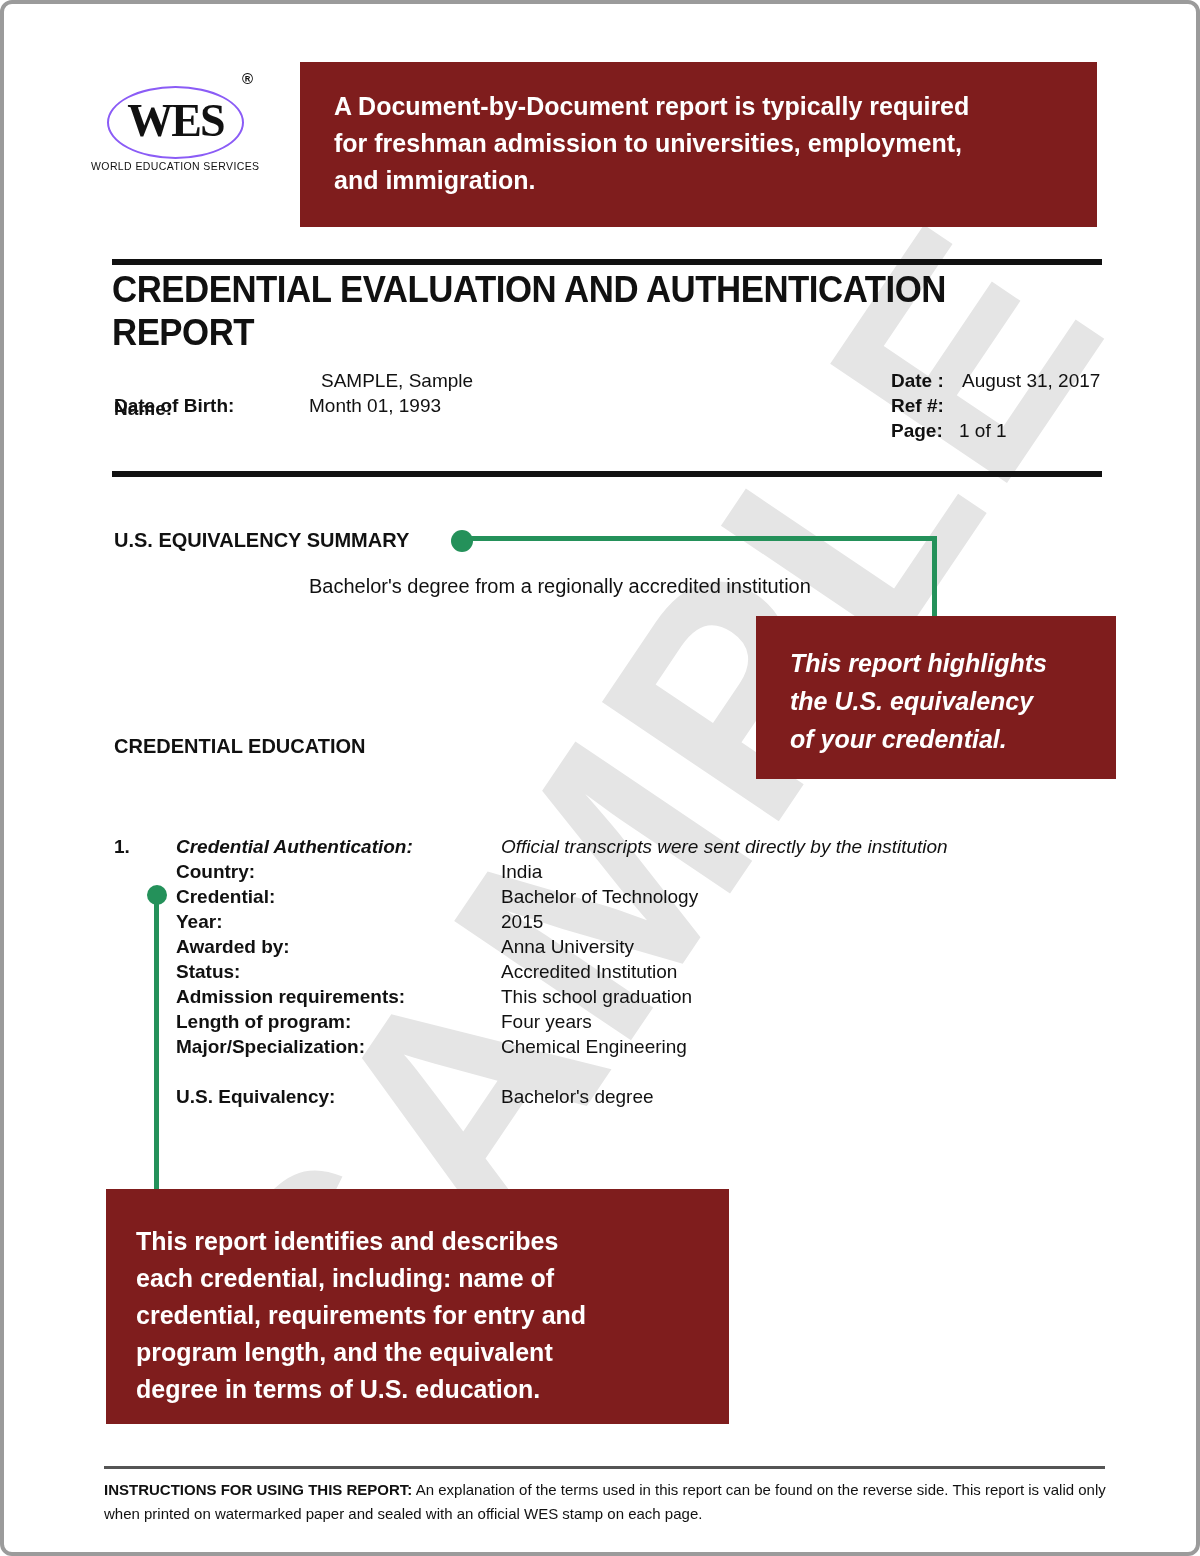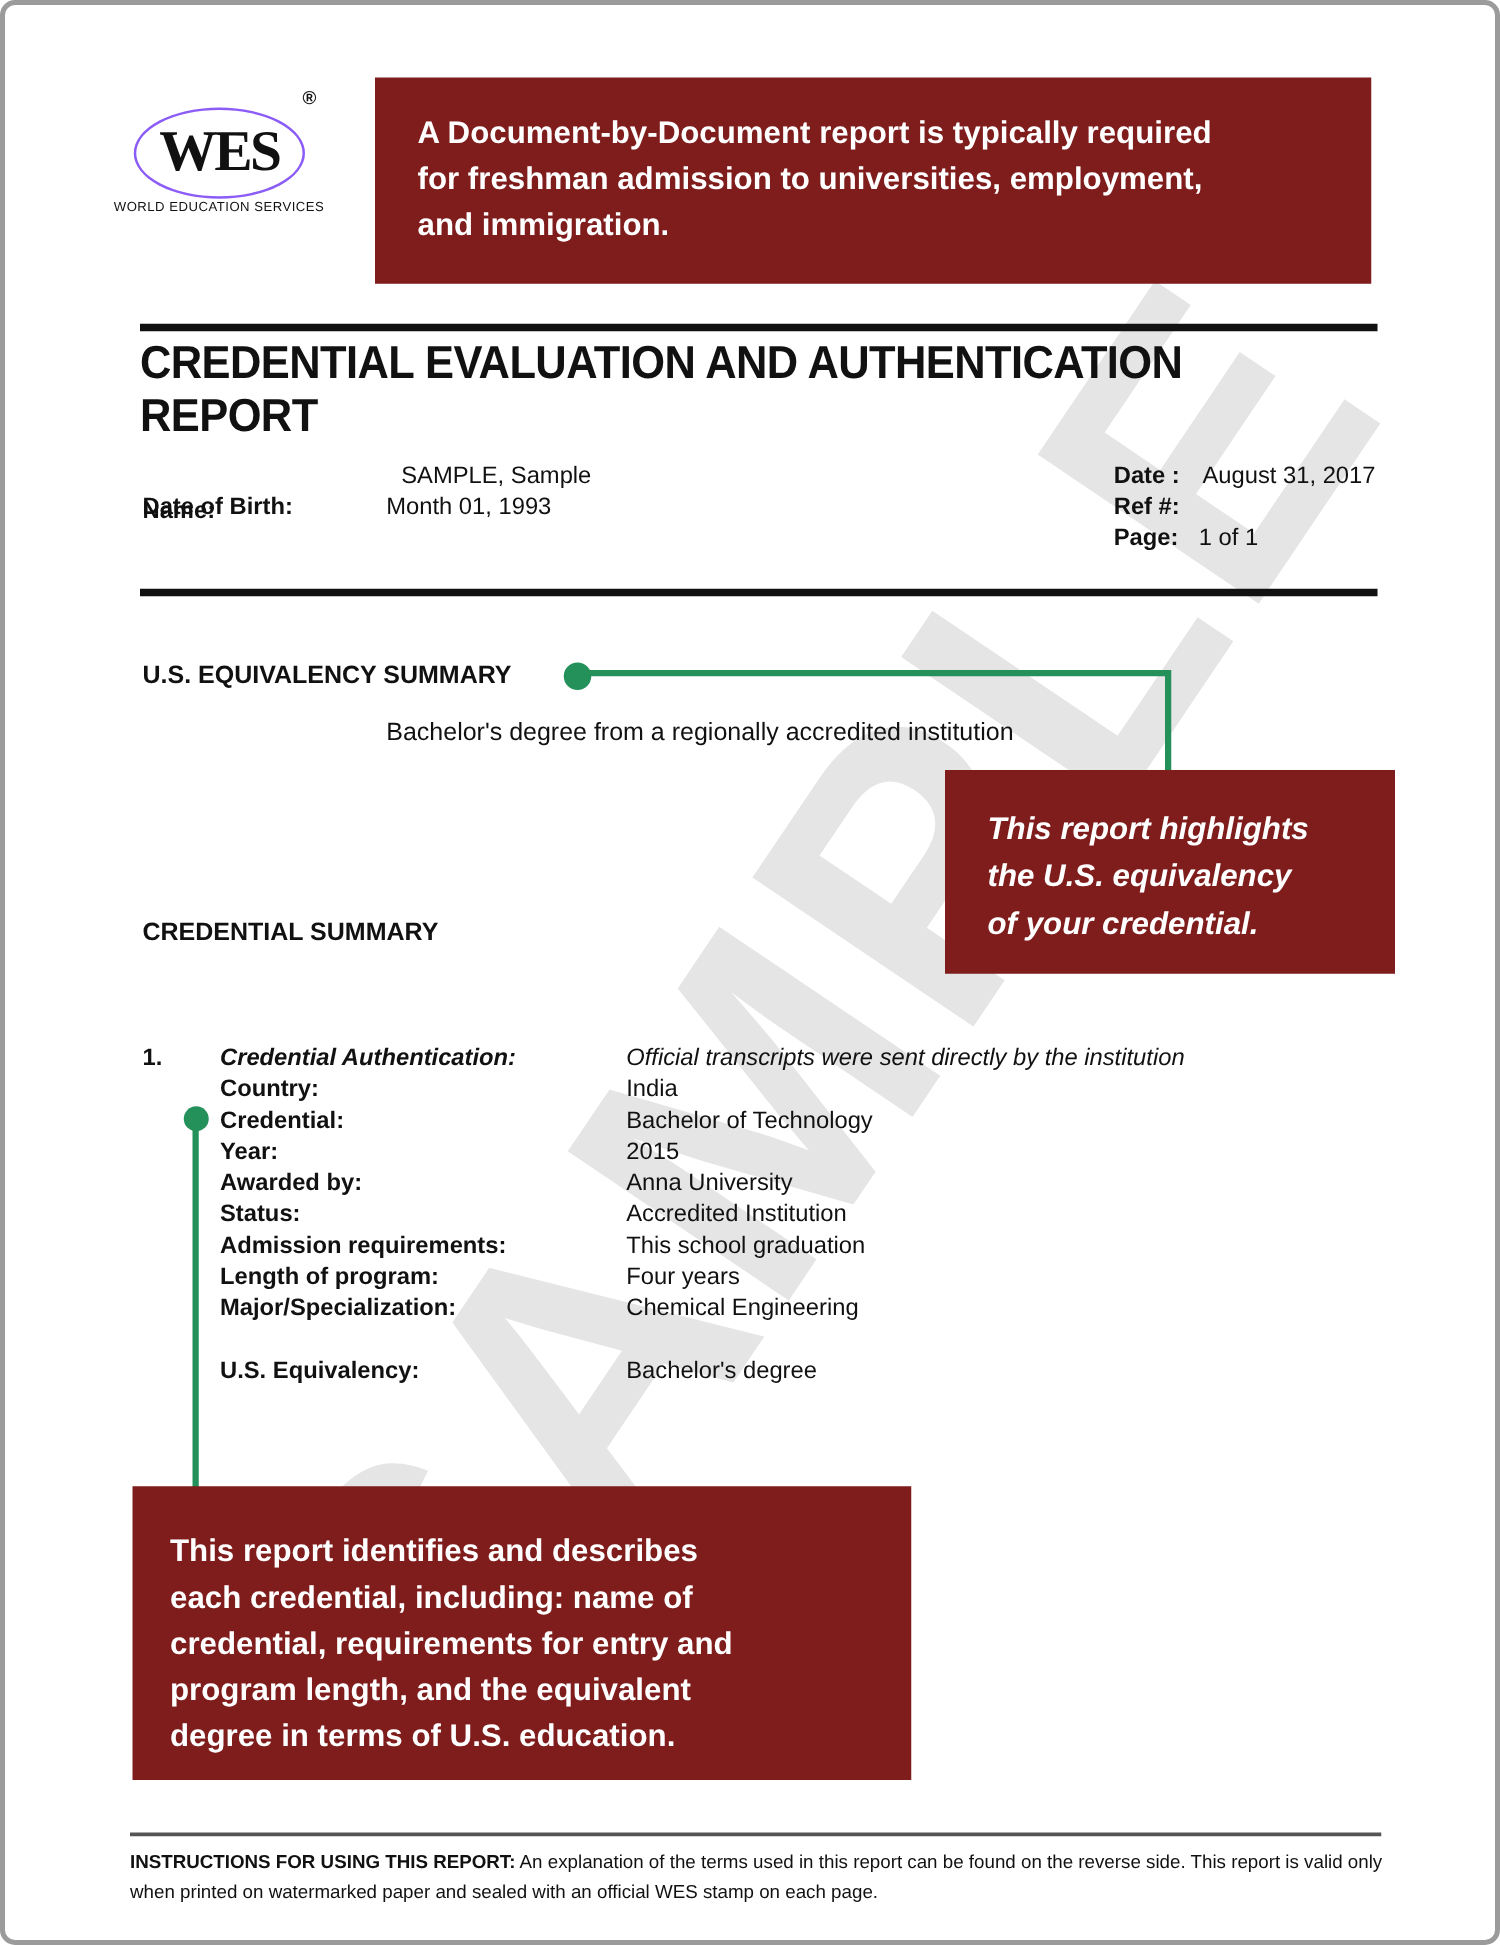--- a/index.html
+++ b/index.html
@@ -134,21 +134,21 @@
 
     <div class="abs section-heading" style="left:110px;top:525px;">U.S. EQUIVALENCY SUMMARY</div>
     <div class="abs gdot dot1"></div>
     <div class="abs gline hline1"></div>
     <div class="abs gline vline1"></div>
     <div class="abs summary-line">Bachelor's degree from a regionally accredited institution</div>
     <div class="abs greenbox box-right">This report highlights
 the U.S. equivalency
 of your credential.</div>
 
-    <div class="abs section-heading" style="left:110px;top:731px;">CREDENTIAL SUMMARY</div>
+    <div class="abs section-heading" style="left:110px;top:731px;">CREDENTIAL EDUCATION</div>
 
     <div class="abs list">
       <div class="row auth">
         <span class="num">1.</span>
         <span class="label">Credential Authentication:</span>
         <span class="value">Official transcripts were sent directly by the institution</span>
       </div>
       <div class="row">
         <span class="num"></span>
         <span class="label">Country:</span>

